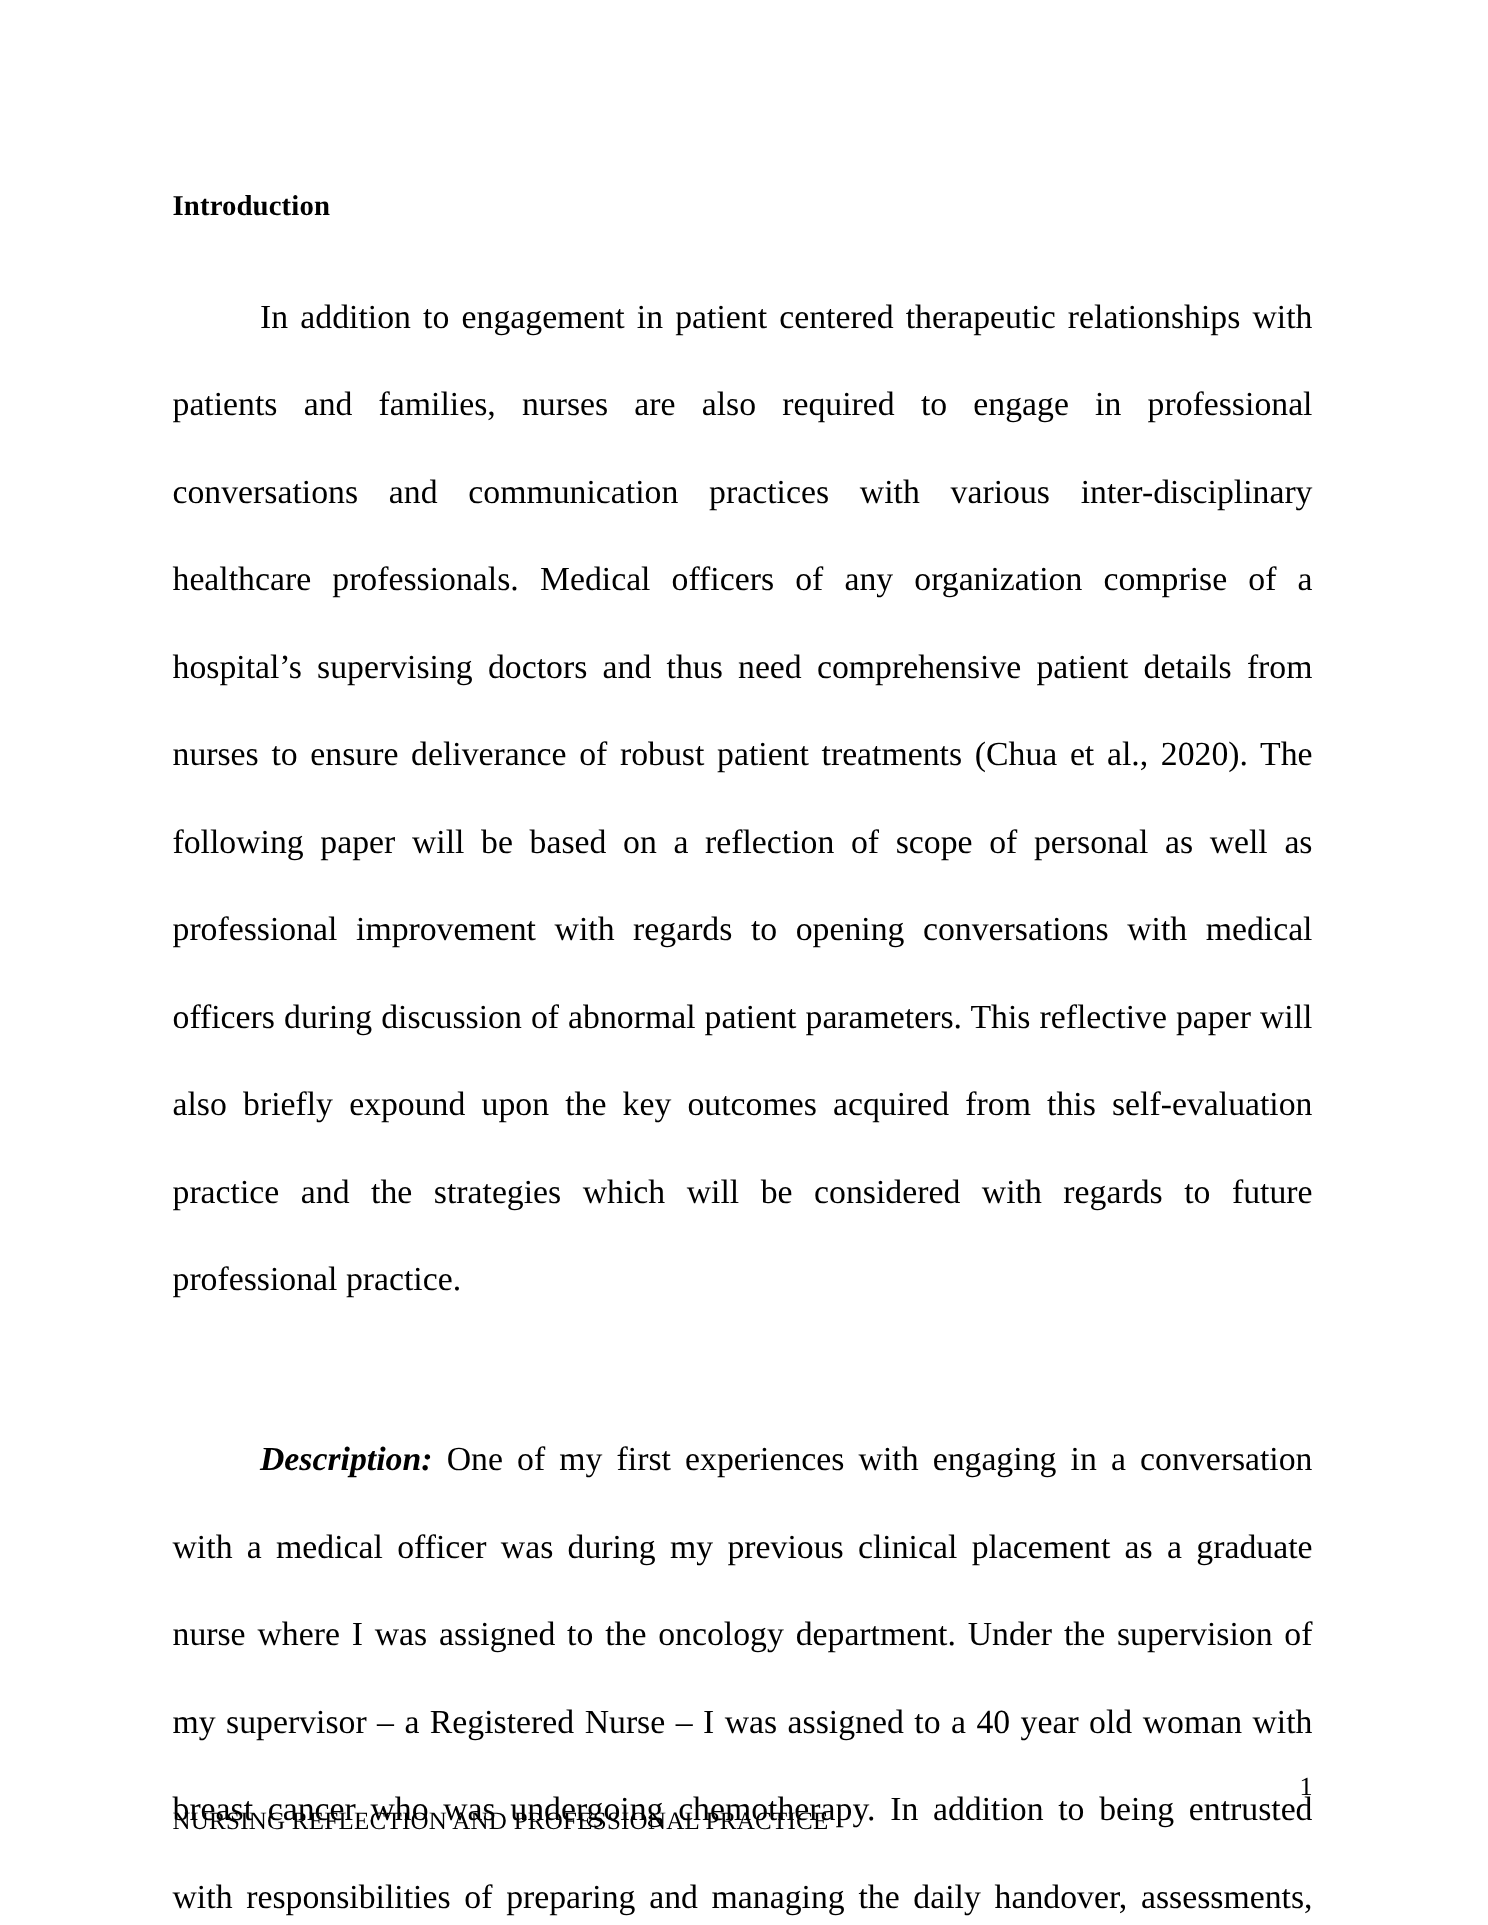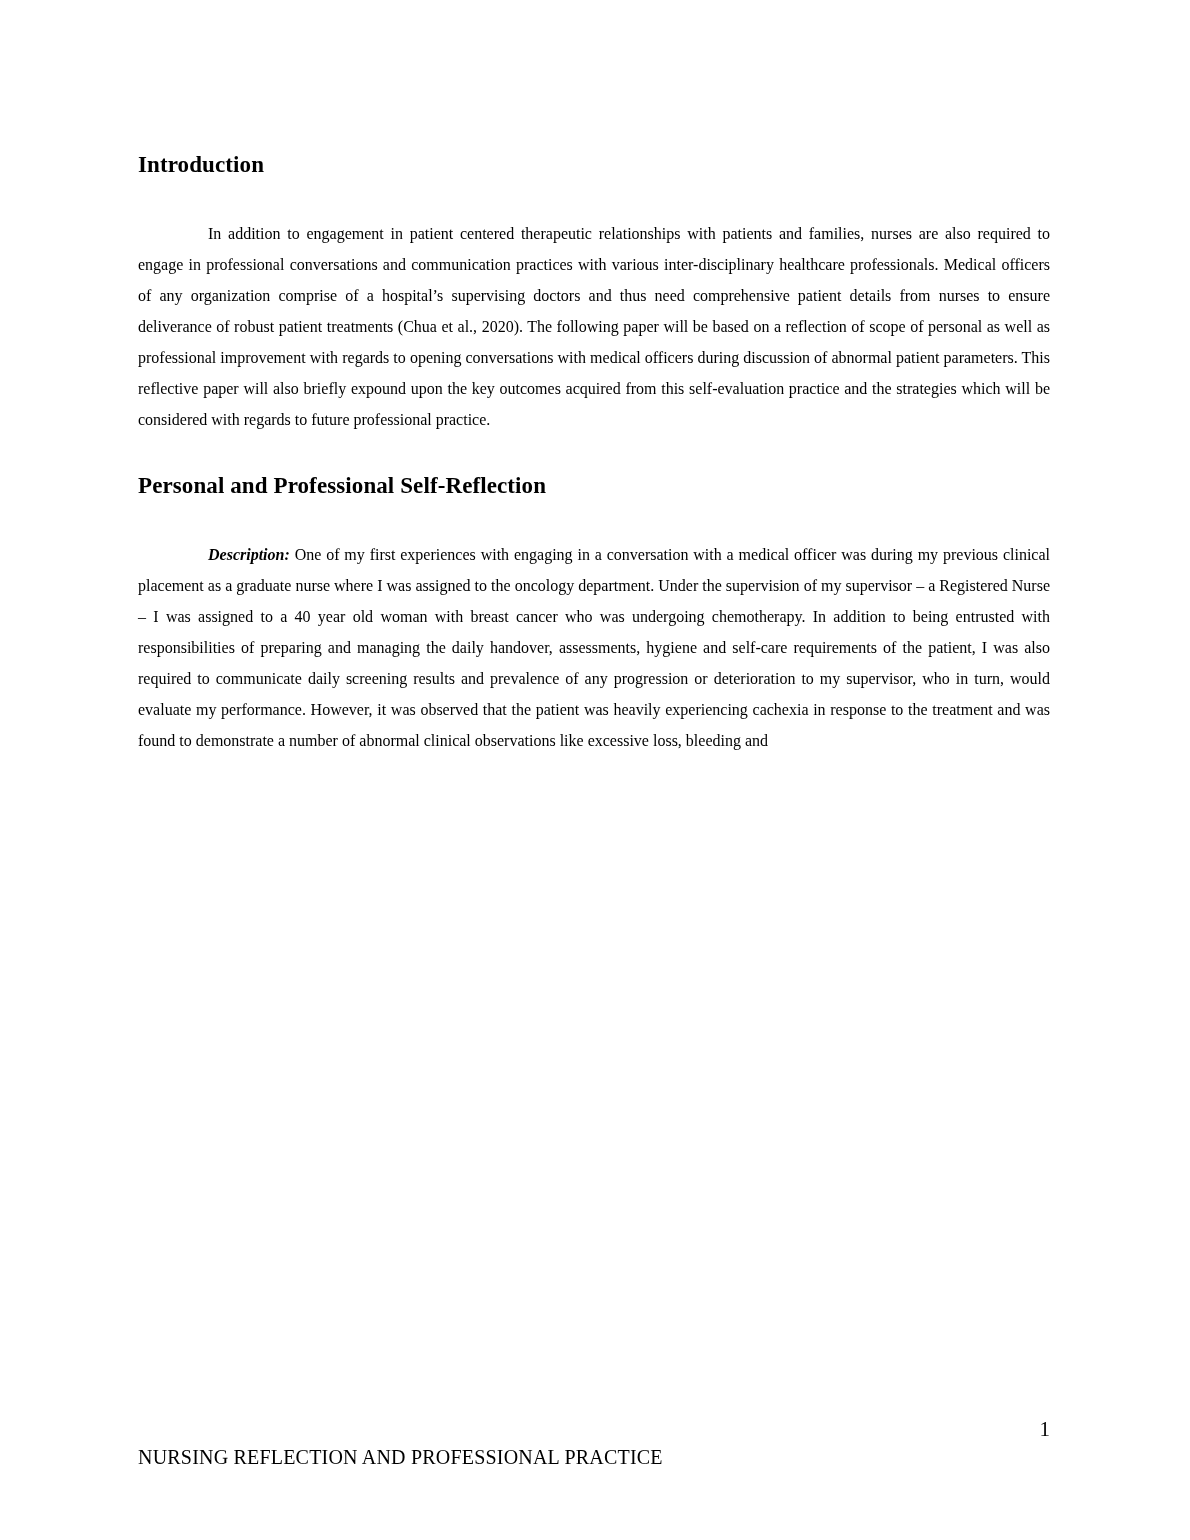--- a/index.html
+++ b/index.html
@@ -29,22 +29,22 @@
   h1.section-heading {
     font-size: 23px;
     font-weight: bold;
     line-height: 30px;
     margin: 0 0 0 0;
     padding: 0;
     text-align: left;
     letter-spacing: 0.1px;
   }
   p.body-para {
-    font-size: 16px;
-    line-height: 31px;
+    font-size: 27px;
+    line-height: 70px;
     text-align: justify;
     text-justify: inter-word;
     margin: 0;
     padding: 0;
     text-indent: 70px;
     hyphens: none;
     word-spacing: 0px;
   }
   .lead-bold {
     font-weight: bold;
@@ -87,21 +87,20 @@
   <div class="content">
 
     <h1 class="section-heading">Introduction</h1>
 
     <div class="gap-after-heading-1"></div>
 
     <p class="body-para">In addition to engagement in patient centered therapeutic relationships with patients and families, nurses are also required to engage in professional conversations and communication practices with various inter-disciplinary healthcare professionals. Medical officers of any organization comprise of a hospital’s supervising doctors and thus need comprehensive patient details from nurses to ensure deliverance of robust patient treatments (Chua et al., 2020). The following paper will be based on a reflection of scope of personal as well as professional improvement with regards to opening conversations with medical officers during discussion of abnormal patient parameters. This reflective paper will also briefly expound upon the key outcomes acquired from this self-evaluation practice and the strategies which will be considered with regards to future professional practice.</p>
 
     <div class="gap-before-heading-2"></div>
 
-    <h1 class="section-heading">Personal and Professional Self-Reflection</h1>
 
     <div class="gap-after-heading-2"></div>
 
     <p class="body-para"><span class="lead-bold">Description:</span><span> One of my first experiences with engaging in a conversation with a medical officer was during my previous clinical placement as a graduate nurse where I was assigned to the oncology department. Under the supervision of my supervisor – a Registered Nurse – I was assigned to a 40 year old woman with breast cancer who was undergoing chemotherapy. In addition to being entrusted with responsibilities of preparing and managing the daily handover, assessments, hygiene and self-care requirements of the patient, I was also required to communicate daily screening results and prevalence of any progression or deterioration to my supervisor, who in turn, would evaluate my performance. However, it was observed that the patient was heavily experiencing cachexia in response to the treatment and was found to demonstrate a number of abnormal clinical observations like excessive loss, bleeding and</span></p>
 
   </div>
 
   <div class="footer">
     <div class="page-number">1</div>
     <div class="running-head">NURSING REFLECTION AND PROFESSIONAL PRACTICE</div>

